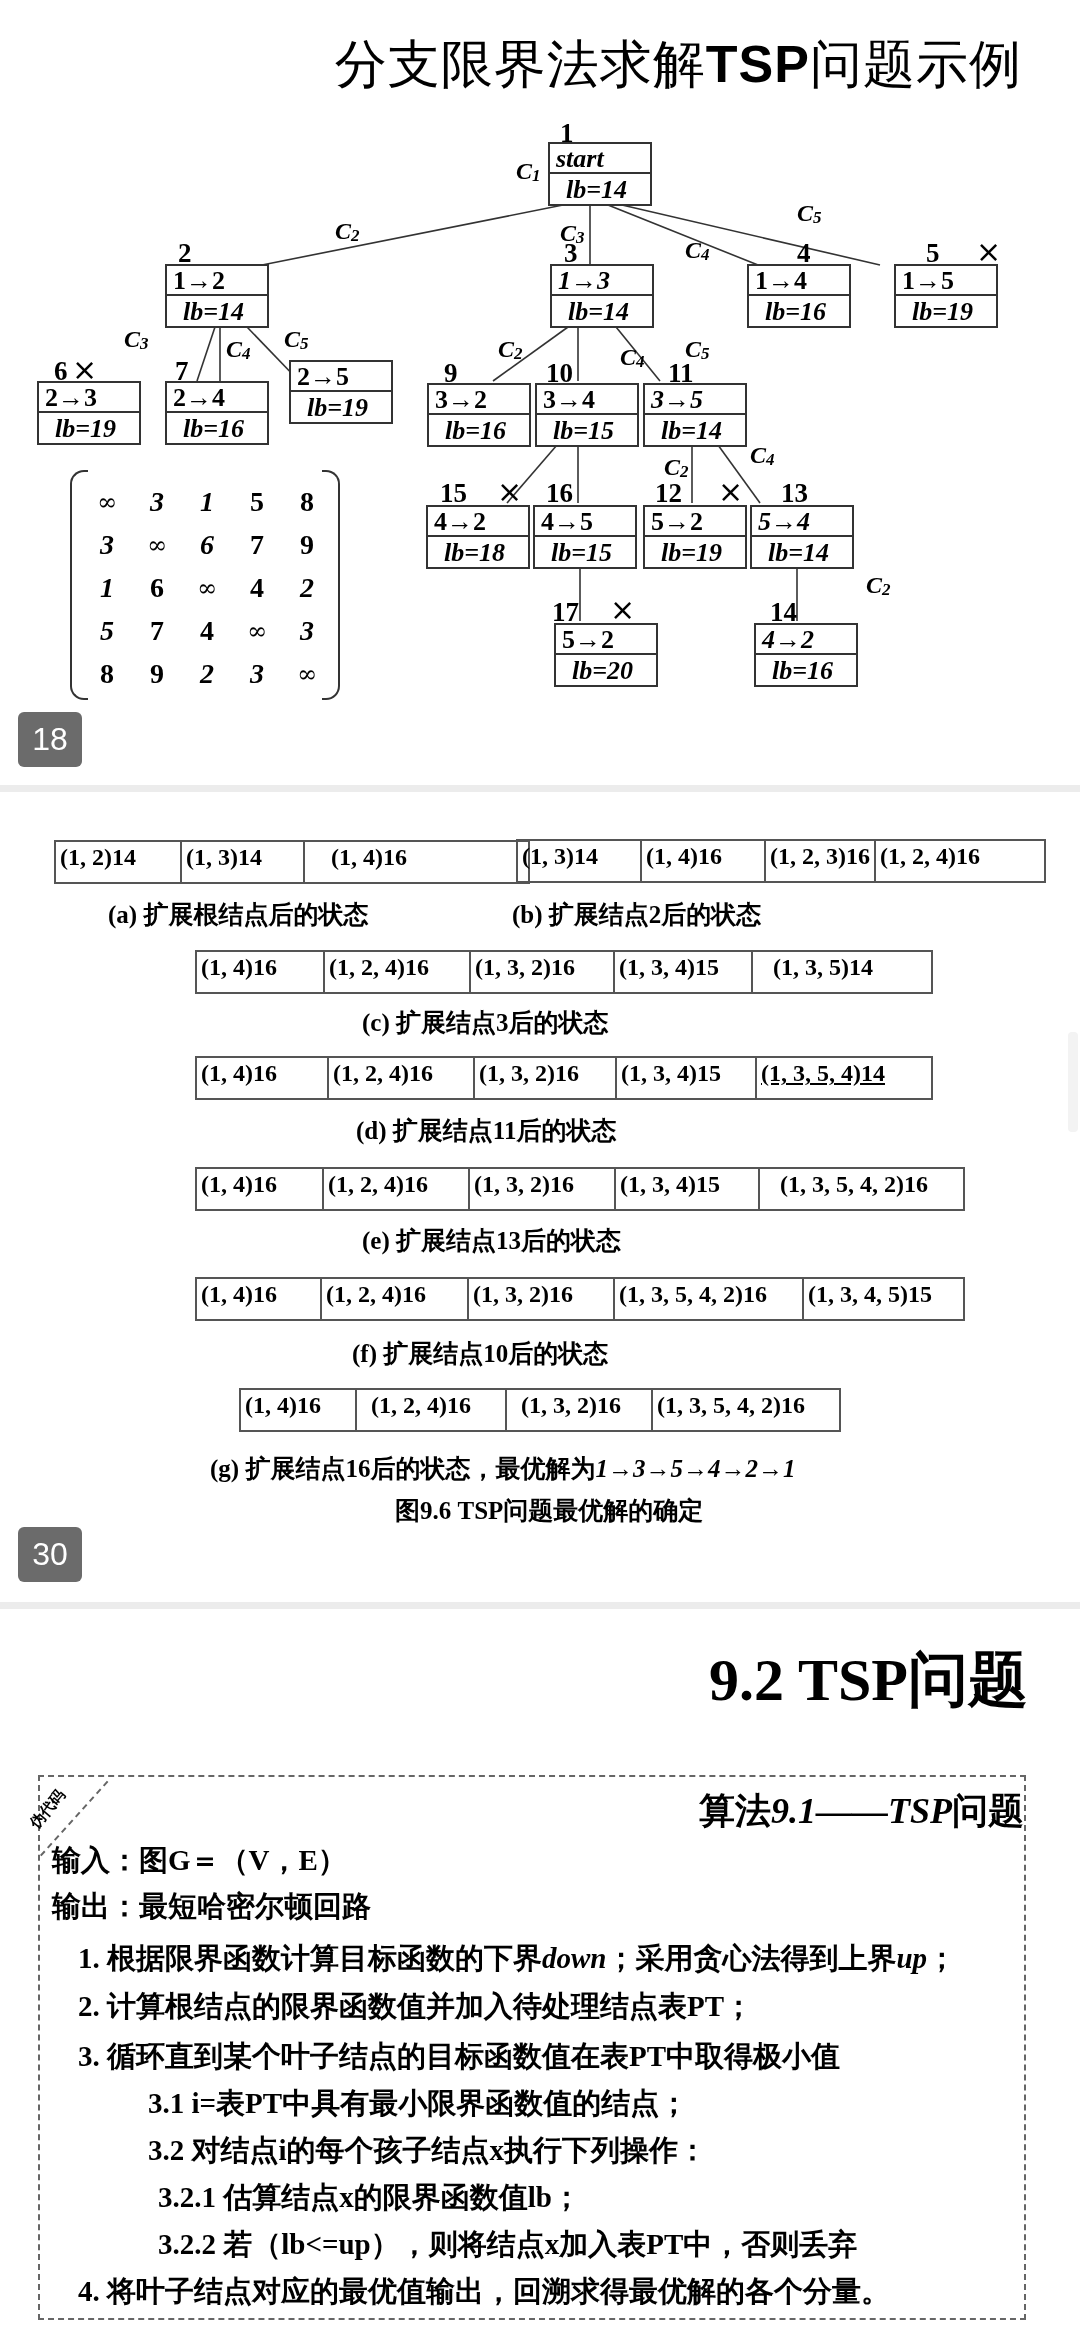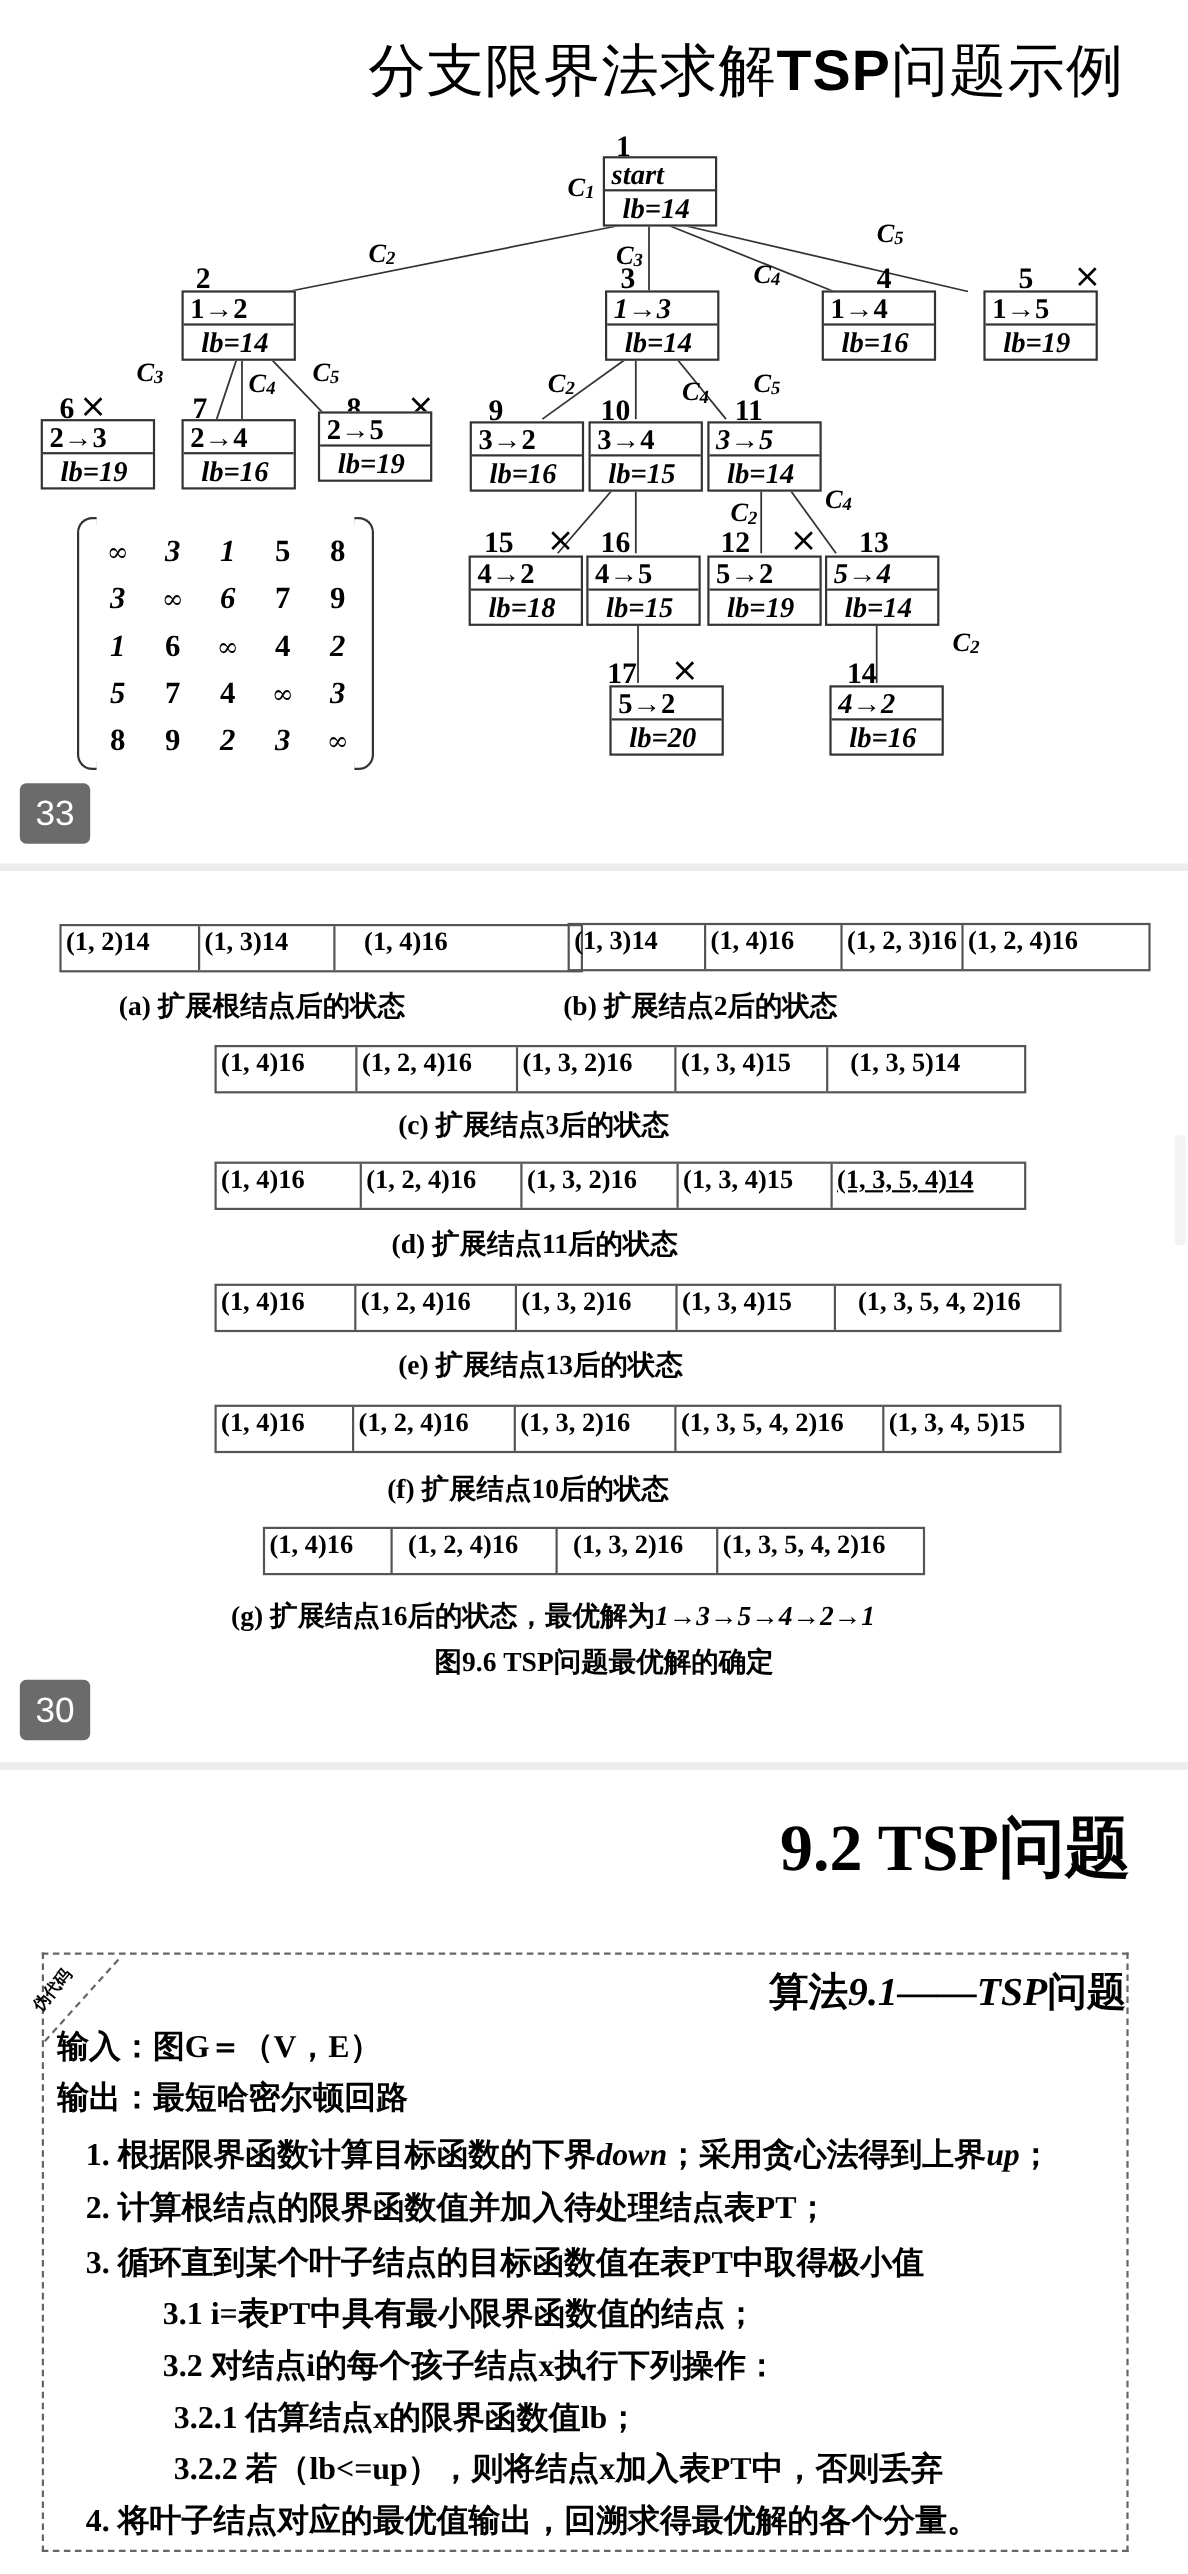--- a/index.html
+++ b/index.html
@@ -117,21 +117,21 @@
     <div class="top">2→3</div>
     <div class="bot it">lb=19</div>
   </div>
   <div class="nid" style="left:175px;top:356px;">7</div>
   <div class="node" style="left:165px;top:381px;">
     <div class="top">2→4</div>
     <div class="bot it">lb=16</div>
   </div>
   <div class="nid" style="left:315px;top:356px;">8</div>
   <div class="xmark" style="left:370px;top:352px;">×</div>
-  <div class="node" style="left:289px;top:374px;">
+  <div class="node" style="left:289px;top:360px;">
     <div class="top">2→5</div>
     <div class="bot it">lb=19</div>
   </div>
 
   <div class="clab" style="left:498px;top:336px;">C<sub>2</sub></div>
   <div class="clab" style="left:620px;top:344px;">C<sub>4</sub></div>
   <div class="clab" style="left:685px;top:336px;">C<sub>5</sub></div>
   <div class="nid" style="left:444px;top:358px;">9</div>
   <div class="node" style="left:427px;top:383px;">
     <div class="top">3→2</div>
@@ -219,21 +219,21 @@
     </div>
     <div class="mrow" style="top:184px;">
       <div class="mcell">8</div>
       <div class="mcell">9</div>
       <div class="mcell it">2</div>
       <div class="mcell it">3</div>
       <div class="mcell inf">∞</div>
     </div>
   </div>
 
-  <div class="page-badge" style="top:712px;">33</div>
+  <div class="page-badge" style="top:712px;">18</div>
 </div>
 
 <div class="sep" style="top:785px;"></div>
 
 <div class="slide" style="top:792px;height:810px;">
 
   <div class="stable" style="left:54px;top:48px;width:476px;">
     <div class="cell" style="width:126px;">(1, 2)14</div>
     <div class="cell" style="width:123px;">(1, 3)14</div>
     <div class="cell" style="flex:1;padding-left:26px;">(1, 4)16</div>

